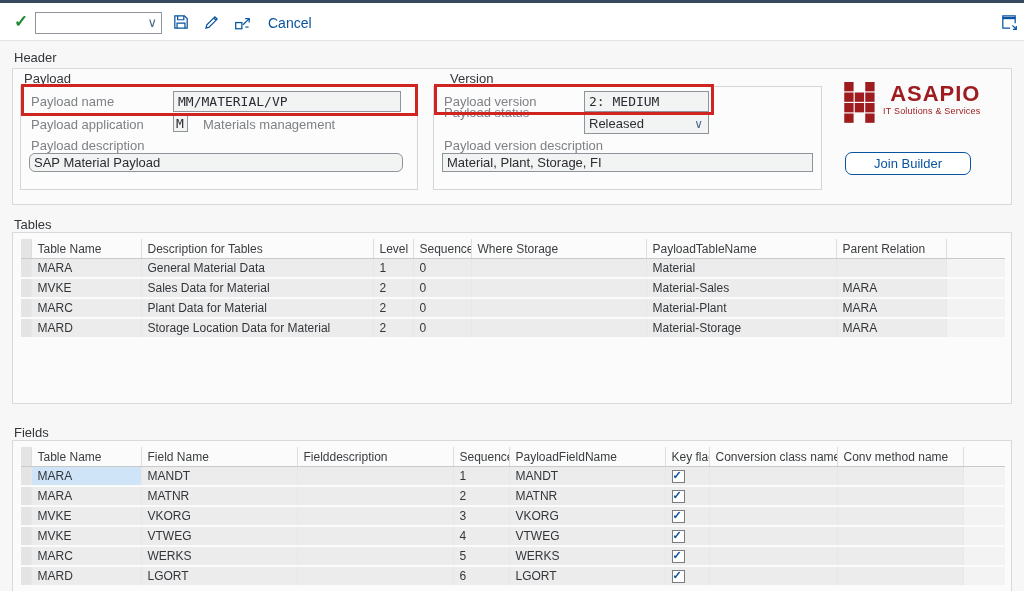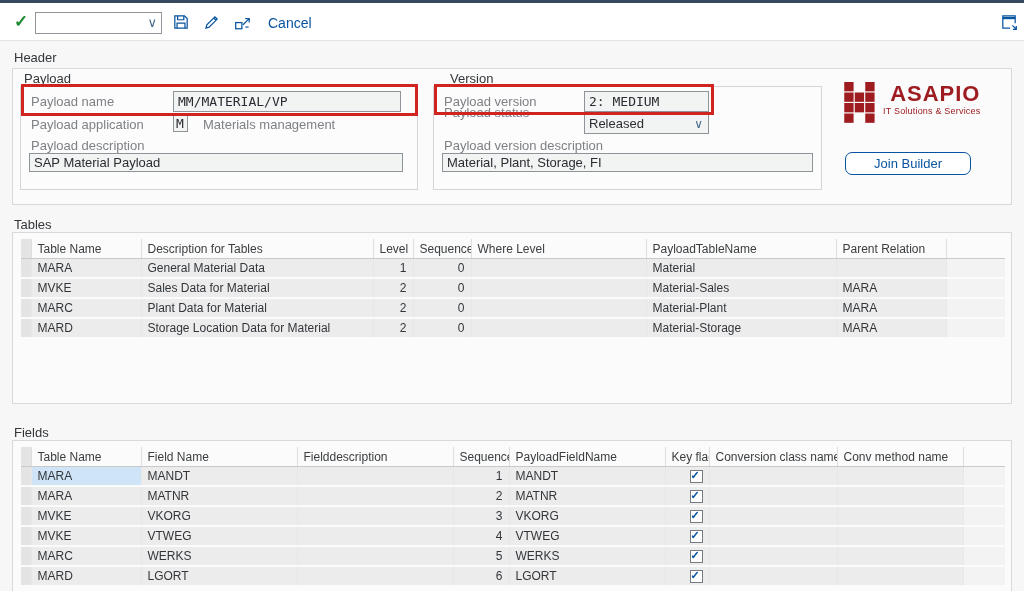--- a/index.html
+++ b/index.html
@@ -45,21 +45,21 @@
   
   .data-table{position:absolute;border-collapse:collapse;table-layout:fixed;width:984px;font-size:12px;}
   .data-table th{height:19px;font-weight:normal;text-align:left;padding:0 6px;background:#fbfbfb;
                  border-bottom:1px solid #c9c9c9;border-right:1px solid #dedede;color:#3a3e41;
                  white-space:nowrap;overflow:hidden;margin-left:6px;}
   .data-table td{height:18px;padding:0 6px;background:#ececec;border-bottom:2px solid #fbfbfb;
                  border-right:1px solid #e7e7e7;white-space:nowrap;overflow:hidden;color:#32363a;}
   .data-table th.gutter,.data-table td.gutter{padding:0;background:#e4e4e4;}
   .data-table th.blank,.data-table td.blank{background:#f3f3f3;border-right:none;}
   .data-table th.blank{background:#fbfbfb;}
-  .data-table .center{text-align:right;}
+  .data-table .center{text-align:left;}
   .data-table td.sel{background:#cfe4f7;}
   .checkbox{display:inline-block;width:13px;height:13px;background:#fff;border:1px solid #767b80;
             box-sizing:border-box;position:relative;vertical-align:middle;}
   .checkbox::after{content:"✓";position:absolute;left:0px;top:-2px;font-size:11px;color:#0854a0;font-weight:bold;}
 </style>
 </head>
 <body>
 
 <div class="screen">
 
@@ -112,21 +112,21 @@
       <span>MM/MATERIAL/VP</span>
       <span class="ck tl"></span>
       <span class="ck tr"></span>
       <span class="ck bl"></span>
       <span class="ck br"></span>
     </div>
     <span class="fld-label" style="left:10px;top:30px;">Payload application</span>
     <div class="fld-input mono" style="left:152px;top:28px;width:15px;height:17px;line-height:15px;padding:0 2px;">M</div>
     <span class="fld-text" style="left:182px;top:30px;">Materials management</span>
     <span class="fld-label" style="left:10px;top:51px;">Payload description</span>
-    <div class="fld-input" style="left:8px;top:66px;width:374px;height:19px;line-height:17px;">SAP Material Payload</div>
+    <div class="fld-input" style="left:8px;top:66px;width:374px;height:19px;line-height:17px;border-radius:6px;">SAP Material Payload</div>
   </div>
 
   <div class="group-title" style="left:450px;top:71px;">Version</div>
   <div class="groupbox" style="left:433px;top:86px;width:389px;height:104px;">
     <span class="fld-label" style="left:10px;top:7px;">Payload version</span>
     <div class="fld-input mono" style="left:150px;top:4px;width:125px;height:21px;line-height:19px;">2: MEDIUM</div>
     <span class="fld-label" style="left:10px;top:18px;">Payload status</span>
     <div class="fld-select" style="left:150px;top:27px;width:125px;height:20px;line-height:18px;">
       <span>Released</span>
       <span class="sel-arrow">∨</span>
@@ -174,21 +174,21 @@
           <col style="width:110px">
           <col style="width:59px">
       </colgroup>
       <thead>
         <tr>
           <th class="gutter"></th>
           <th>Table Name</th>
           <th>Description for Tables</th>
           <th class="center">Level</th>
           <th class="center">Sequence</th>
-          <th>Where Level</th>
+          <th>Where Storage</th>
           <th>PayloadTableName</th>
           <th>Parent Relation</th>
           <th class="blank"></th>
         </tr>
       </thead>
       <tbody>
         <tr>
           <td class="gutter"></td>
           <td>MARA</td>
           <td>General Material Data</td>

